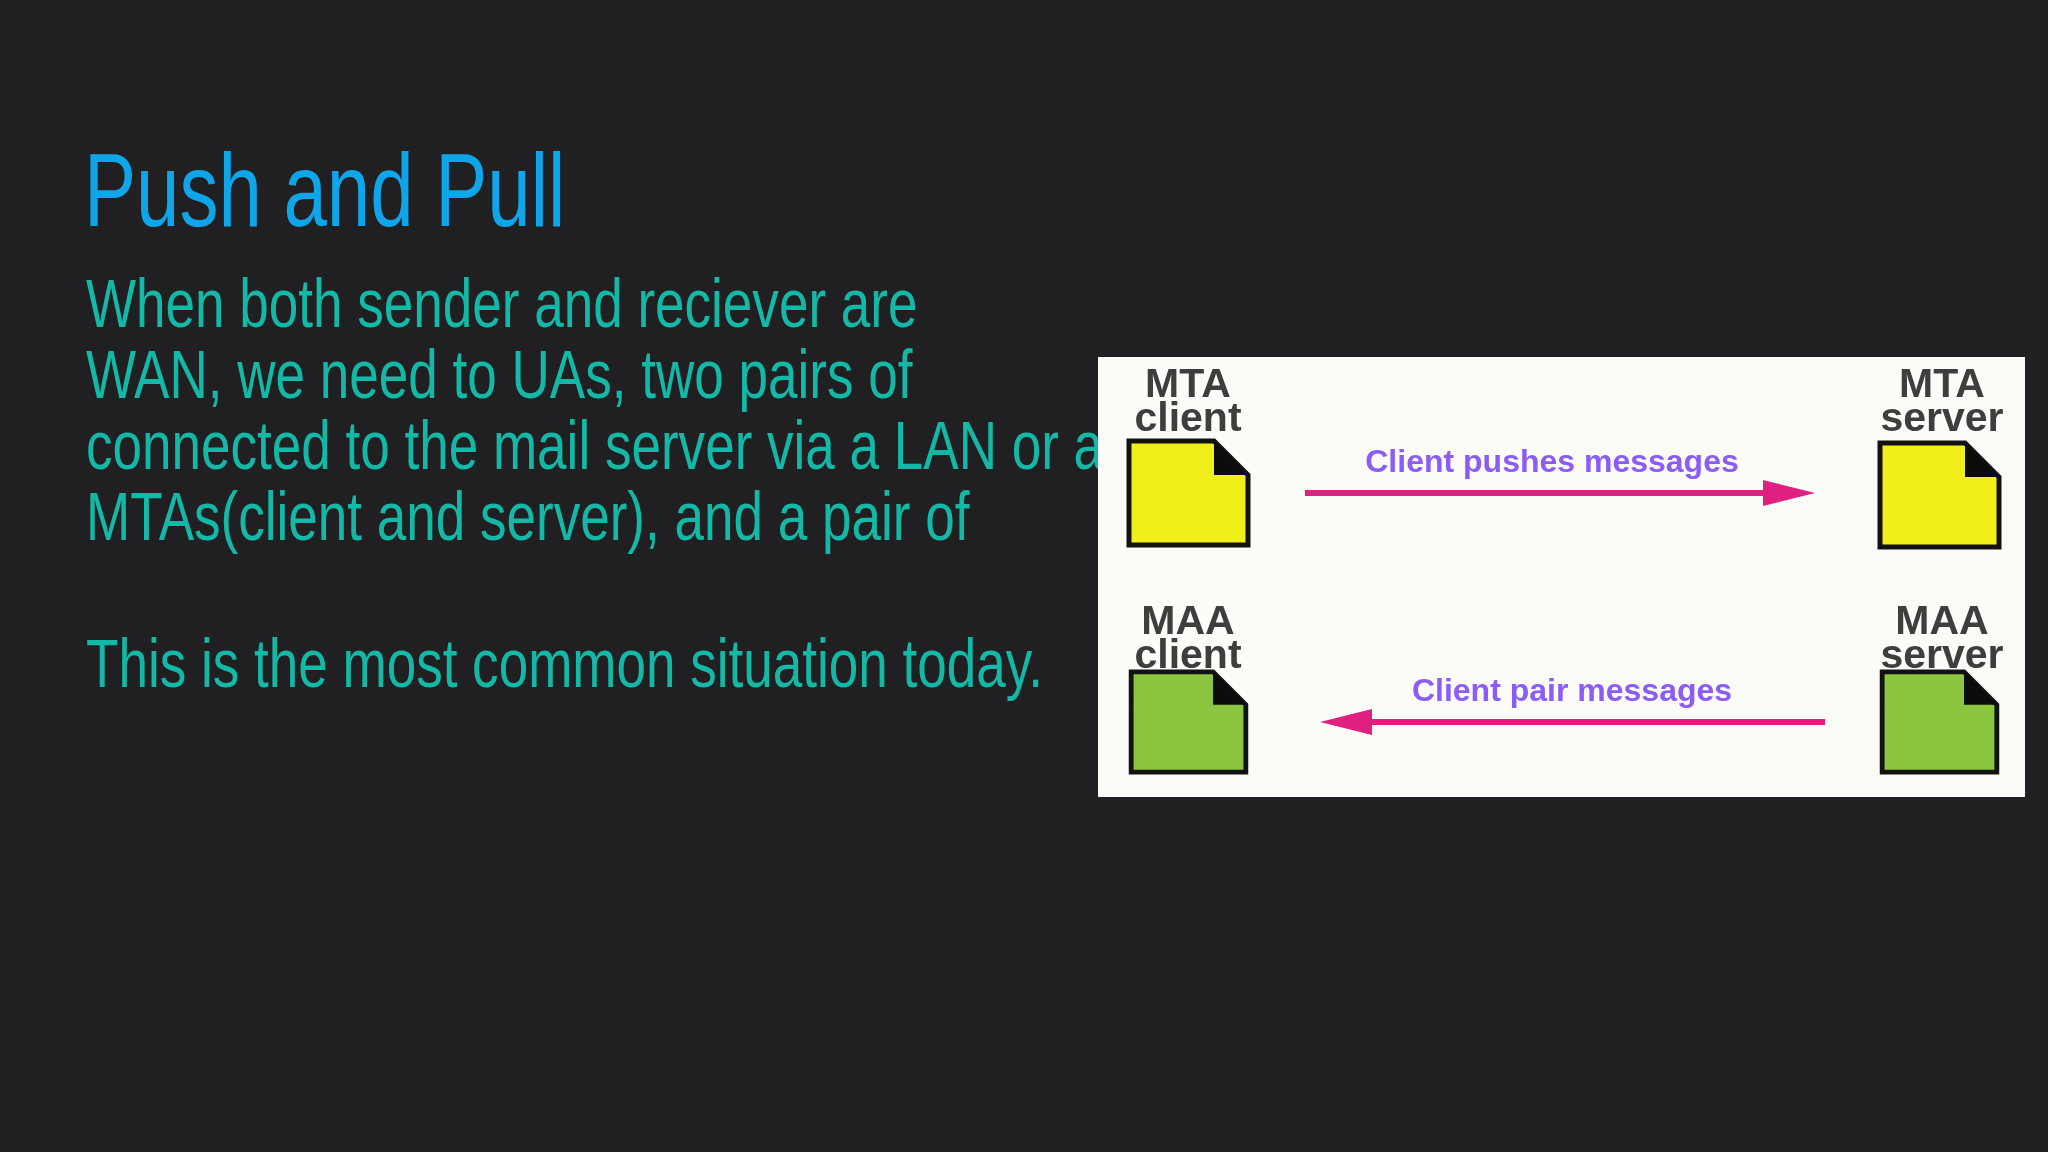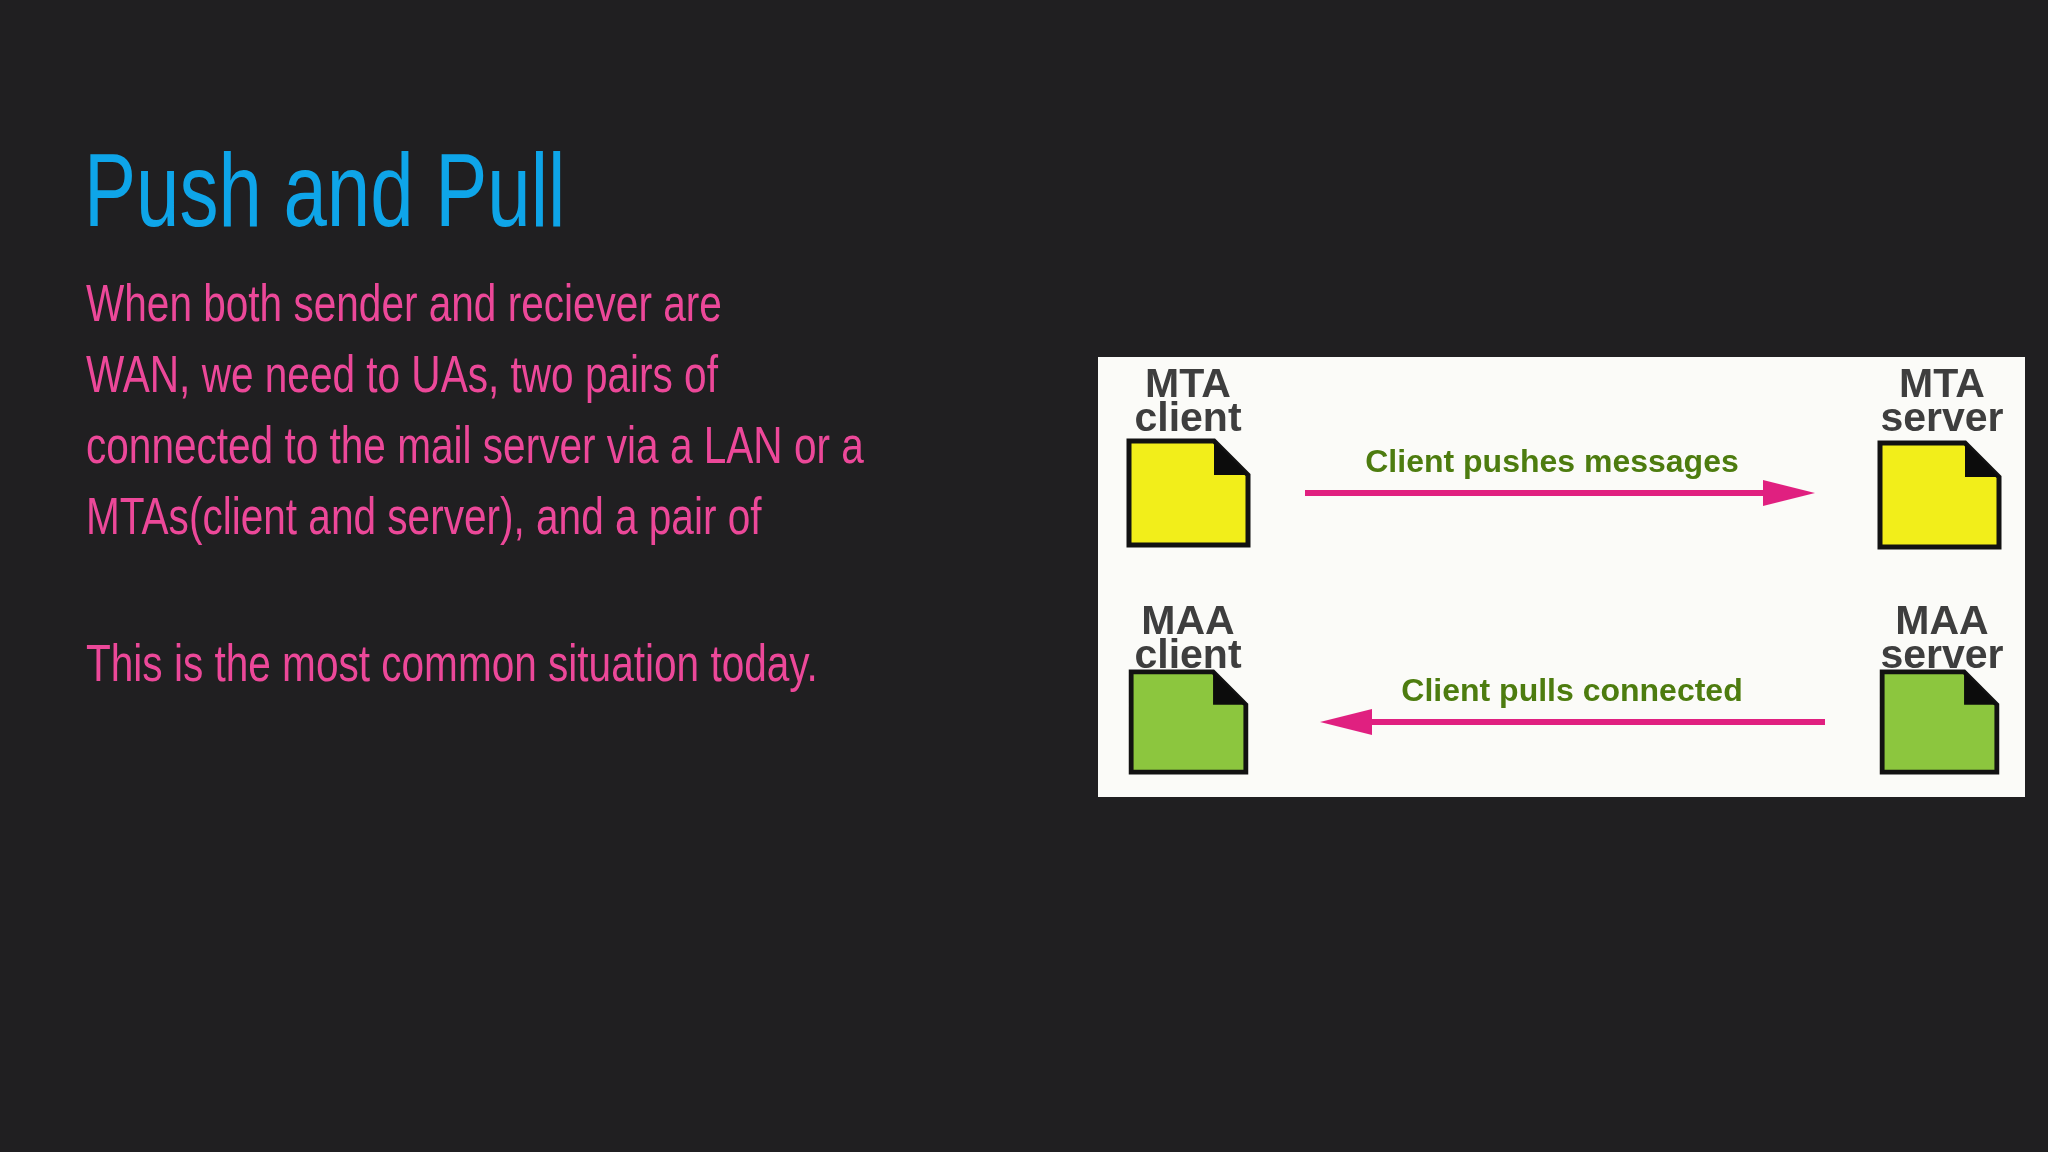--- a/index.html
+++ b/index.html
@@ -31,22 +31,22 @@
     line-height: 1.2;
     color: #0ea5e9;
     letter-spacing: 0px;
   }
   .title .cond { transform: scaleX(0.75); }
   .body-text {
     position: absolute;
     left: 86px;
     top: 268px;
     width: 1010px;
-    color: #ec4899;
-    font-size: 52px;
+    color: #14b8a6;
+    font-size: 68px;
   }
   .body-text .line {
     height: 71px;
     line-height: 71px;
     overflow: visible;
   }
   .para2 { margin-top: 76px; }
   .panel {
     position: absolute;
     left: 1098px;
@@ -63,21 +63,21 @@
     font-size: 41px;
     line-height: 34px;
     color: #3e3e3e;
   }
   .caption {
     position: absolute;
     text-align: center;
     font-weight: bold;
     font-size: 32px;
     line-height: 34px;
-    color: #4d7c0f;
+    color: #8b5cf6;
   }
   .doc { position: absolute; }
   .doc .page {
     stroke: #121212;
     stroke-width: 5;
     stroke-linejoin: miter;
   }
   .doc-yellow .page { fill: #f2ee1a; }
   .doc-green  .page { fill: #8cc63e; }
   .doc .fold { fill: #0c0c0c; }
@@ -134,21 +134,21 @@
 
     <div class="dlabel" style="left:15px; top:246px;">
       <div>MAA</div>
       <div>client</div>
     </div>
     <svg class="doc doc-green" style="left:28px; top:312px;" width="125" height="106" viewBox="0 0 125 110">
       <path class="page" d="M3,3 H88 L122,37 V107 H3 Z"></path>
       <path class="fold" d="M88,3 L122,37 L88,37 Z"></path>
     </svg>
 
-    <div class="caption" style="left:214px; top:316px; width:520px;">Client pulls connected</div>
+    <div class="caption" style="left:214px; top:316px; width:520px;">Client pair messages</div>
     <svg class="arrow" style="left:222px; top:349px;" width="505" height="30" viewBox="0 0 505 30">
       <line x1="45" y1="16" x2="505" y2="16"></line>
       <polygon points="0,16 52,3 52,29"></polygon>
     </svg>
 
     <div class="dlabel" style="left:769px; top:246px;">
       <div>MAA</div>
       <div>server</div>
     </div>
     <svg class="doc doc-green" style="left:779px; top:312px;" width="125" height="106" viewBox="0 0 125 110">

